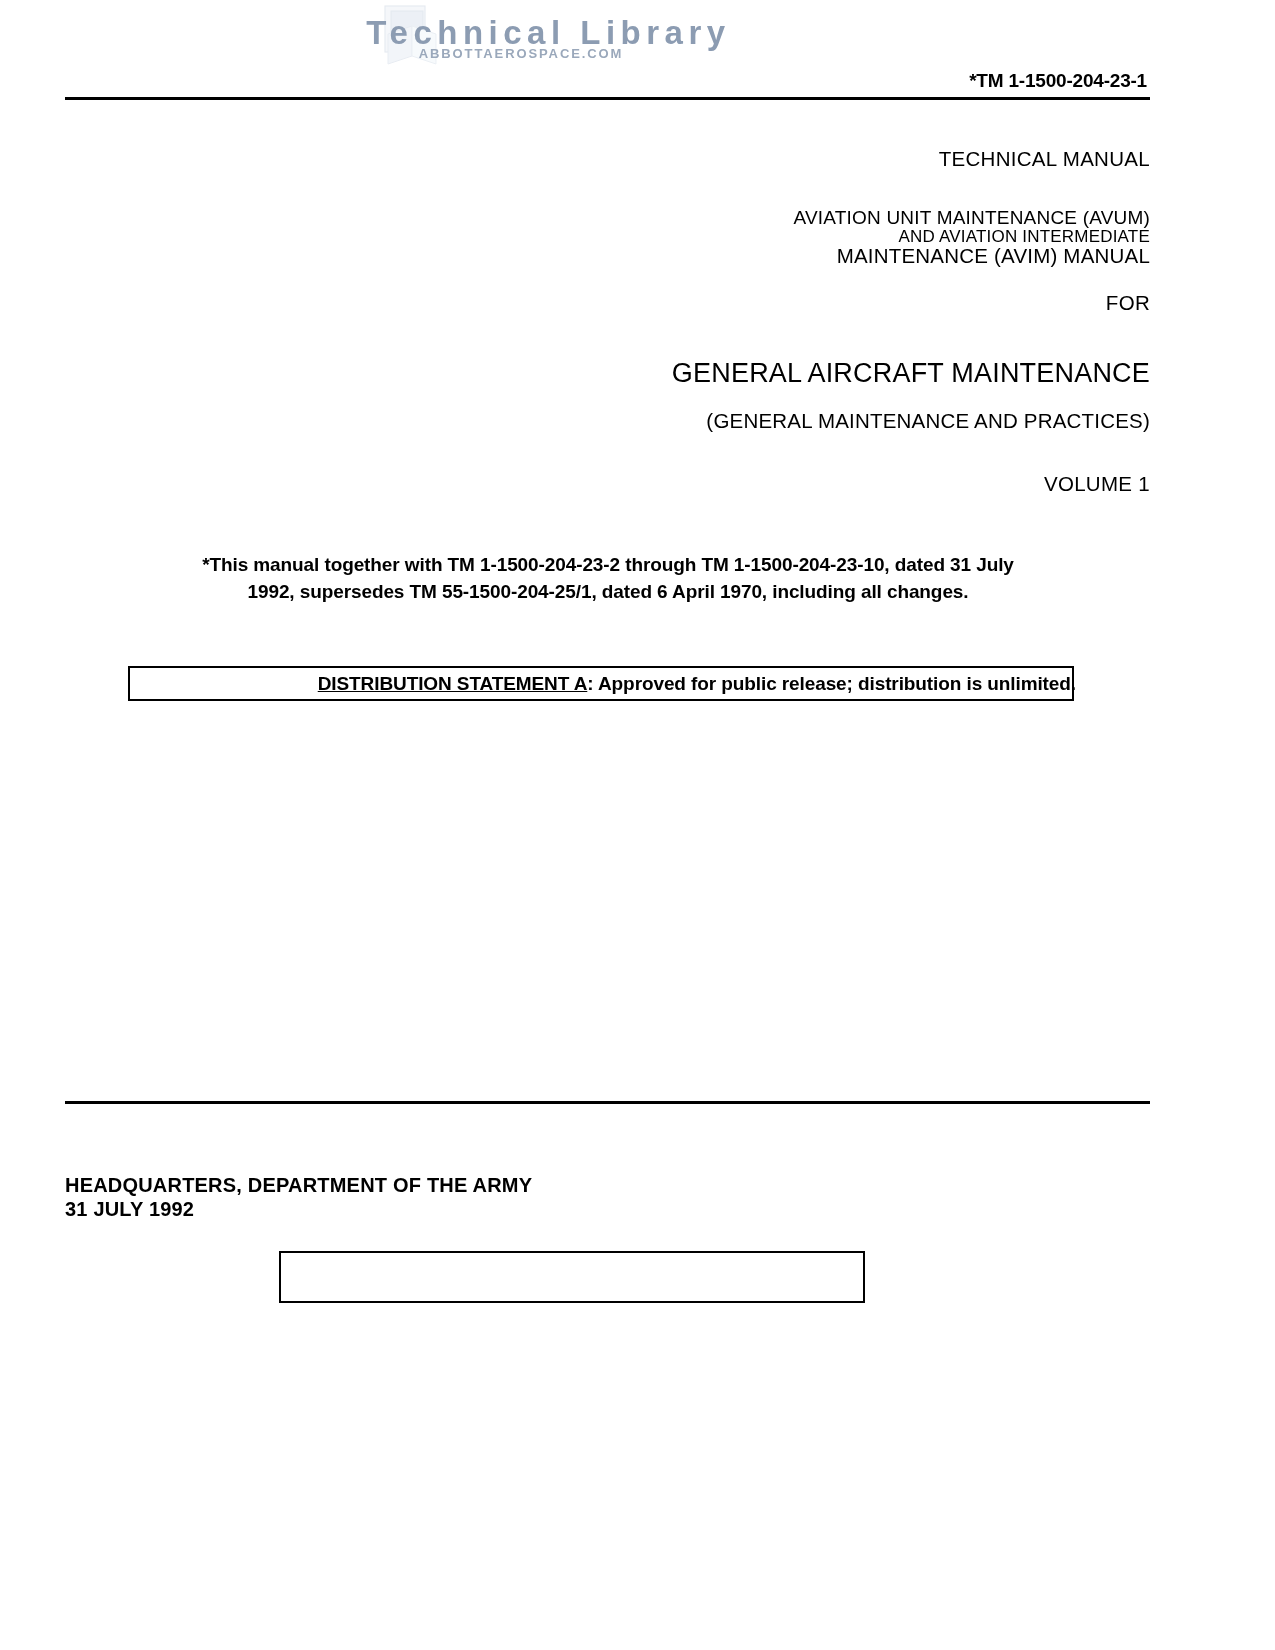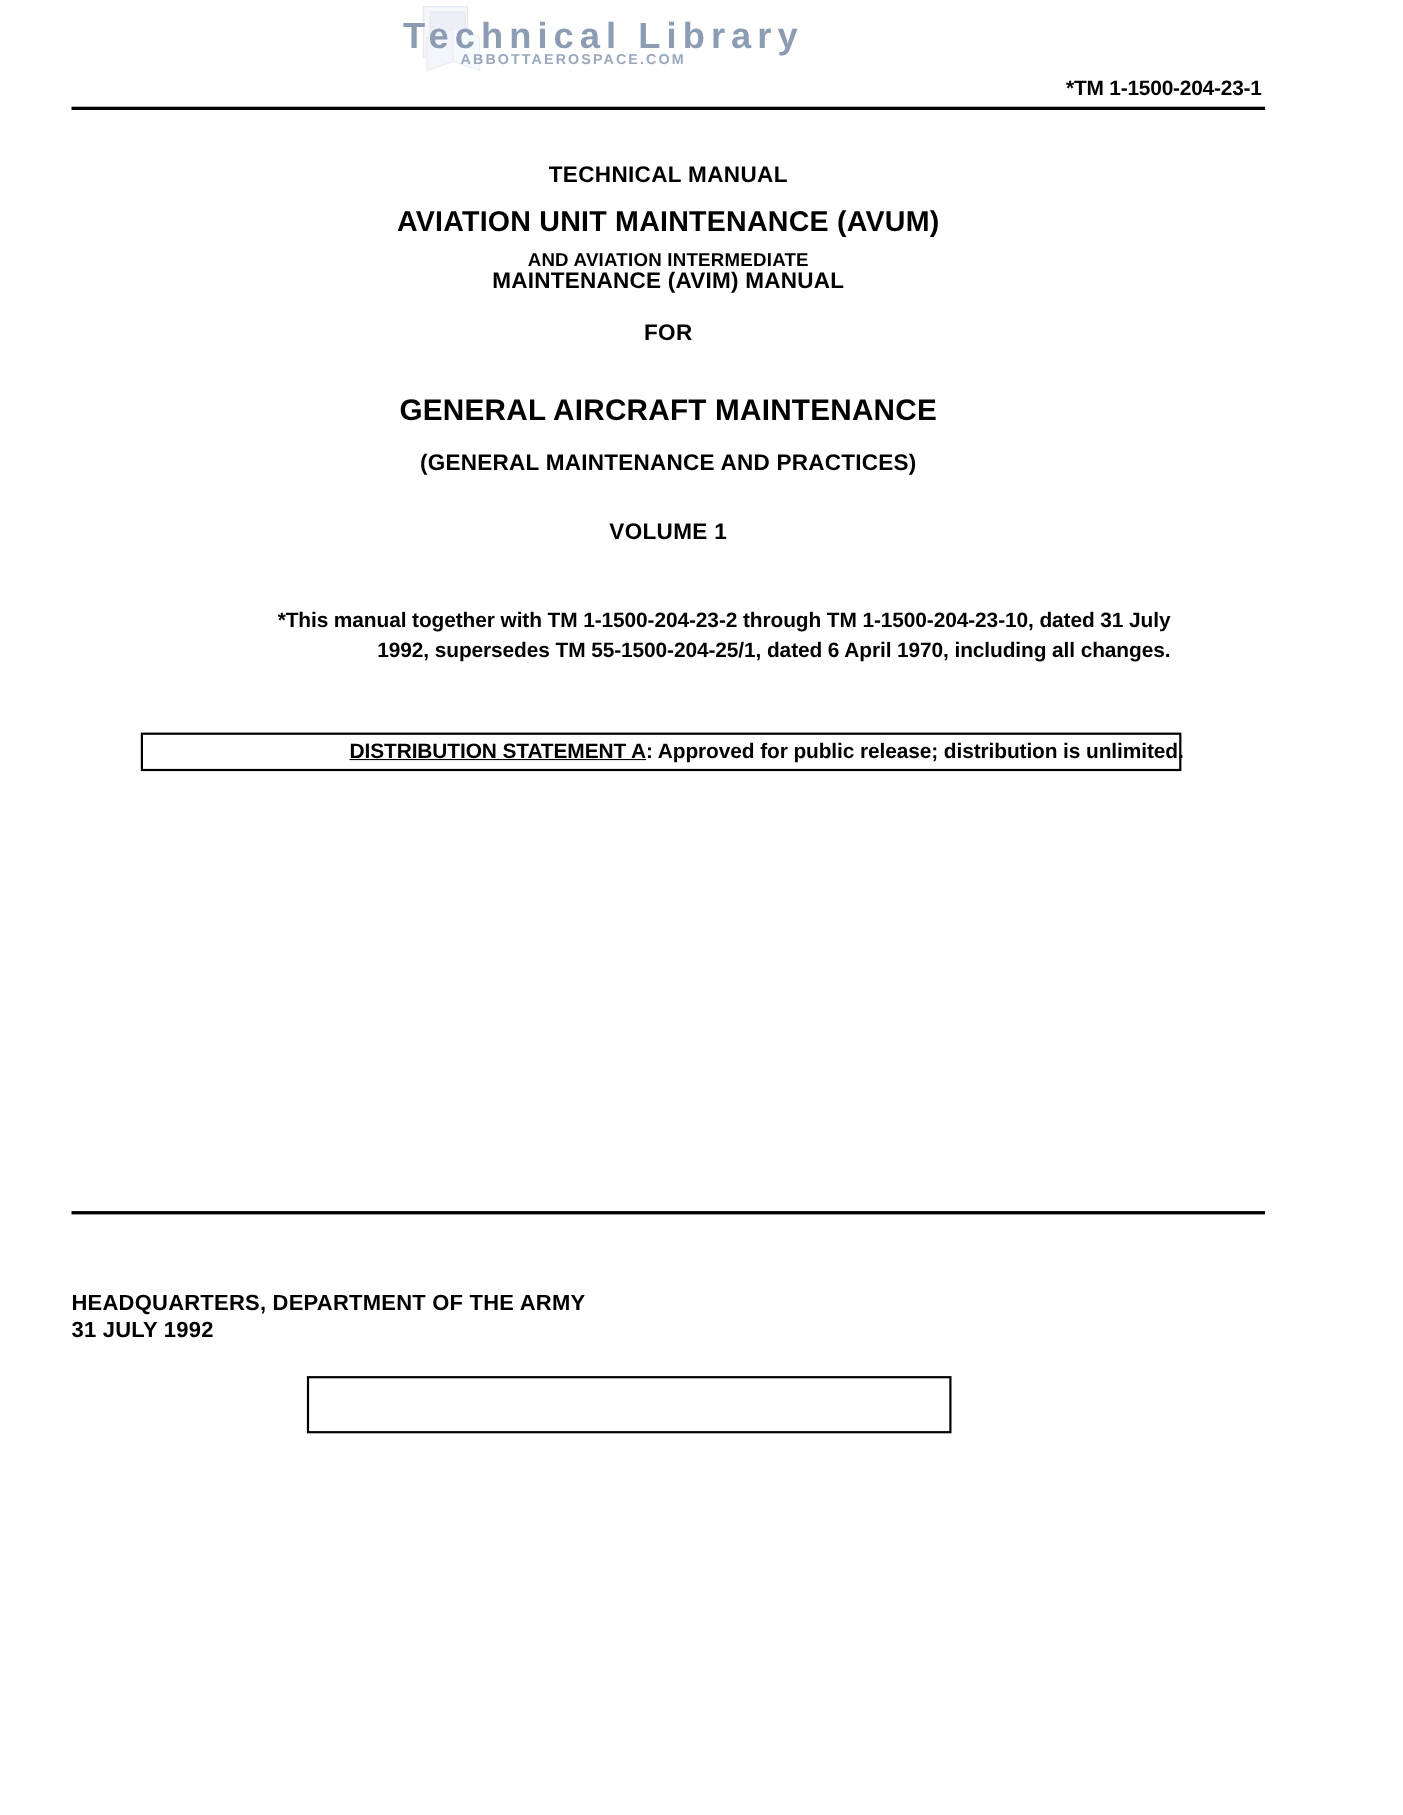--- a/index.html
+++ b/index.html
@@ -93,45 +93,44 @@
     border-top: 3px solid #000;
   }
   #header-rule { top: 97px; }
   #footer-rule { top: 1101px; }
 
   
   .tline {
     position: absolute;
     left: 65px;
     width: 1085px;
-    text-align: center;
-    font-weight: bold;
+    text-align: right;
+    font-weight: normal;
     white-space: nowrap;
   }
   #t-technical-manual { top: 147px; font-size: 20.5px; letter-spacing: 0.3px; }
-  #t-avum            { top: 186px; font-size: 26px; letter-spacing: 0.2px; }
+  #t-avum            { top: 207px; font-size: 19px; letter-spacing: 0.2px; }
   #t-and-avim        { top: 227px; font-size: 17px; letter-spacing: 0.2px; }
   #t-avim-manual     { top: 244px; font-size: 20.5px; letter-spacing: 0.2px; }
   #t-for             { top: 291px; font-size: 20.5px; letter-spacing: 0.3px; }
   #t-general-acft    { top: 358px; font-size: 27px; letter-spacing: 0.2px; }
   #t-practices       { top: 409px; font-size: 20.5px; letter-spacing: 0.2px; }
   #t-volume          { top: 456px; font-size: 20.5px; letter-spacing: 0.3px; margin-top: 16px; }
 
   
   #footnote {
     position: absolute;
     left: 196px;
     top: 551px;
     width: 824px;
     font-size: 19px;
     font-weight: bold;
     line-height: 27px;
-    text-align: right;
+    text-align: center;
     letter-spacing: -0.1px;
-    margin-left: 44px;
   }
 
   
   #distribution-box {
     position: absolute;
     left: 128px;
     top: 666px;
     width: 946px;
     height: 35px;
     border: 2px solid #000;

